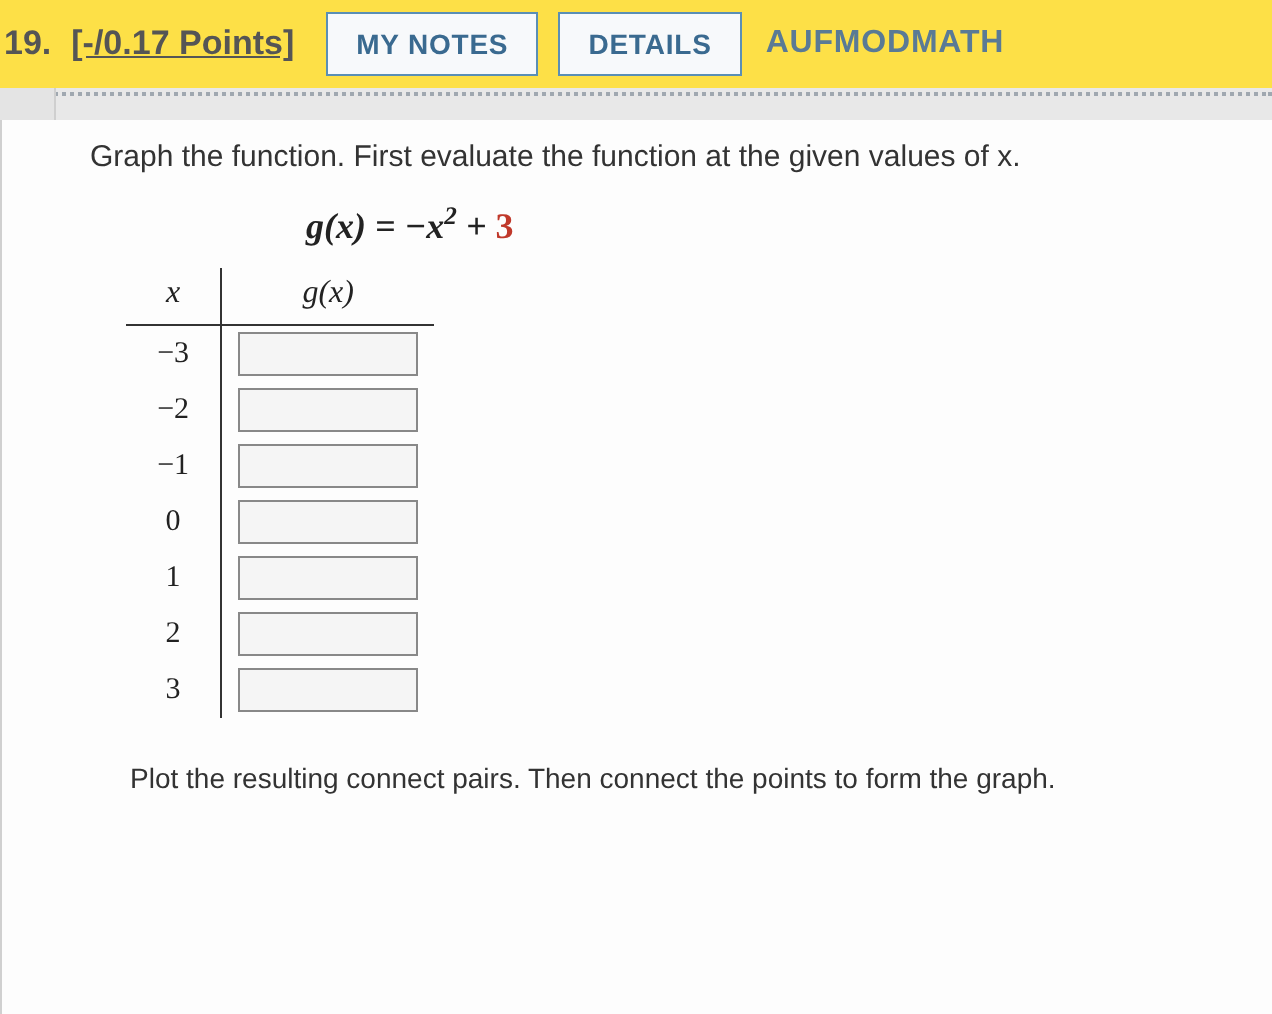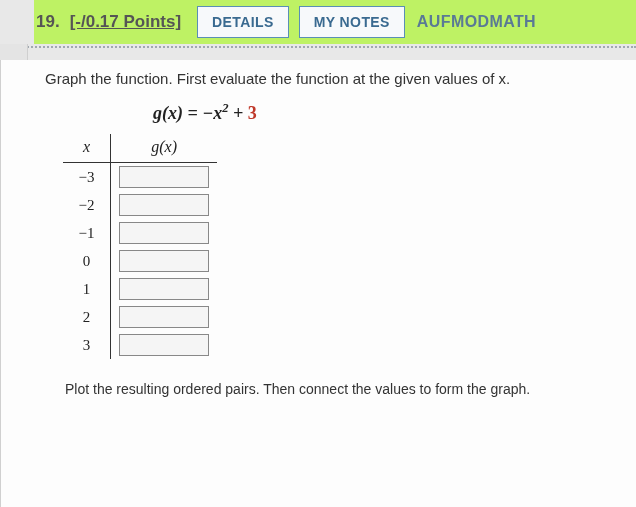--- a/index.html
+++ b/index.html
@@ -9,22 +9,21 @@
     width: 636px;
     height: 507px;
     overflow: hidden;
     position: relative;
   }
   .header-row {
     display: flex;
     align-items: center;
     padding: 6px 0 6px 0;
     gap: 10px;
-    background: #bef264;
-    margin-left: 34px;
+    background: #fde047;
   }
   .qnum {
     font-weight: bold;
     color: #555;
     font-size: 17px;
     padding-left: 2px;
   }
   .points {
     font-weight: bold;
     color: #555;
@@ -119,22 +118,22 @@
     color: #333;
     margin: 22px 0 0 22px;
   }
 </style>
 </head>
 <body>
 
 <div class="header-row">
   <span class="qnum">19.</span>
   <span class="points">[-/0.17 Points]</span>
+  <button class="top-btn">MY NOTES</button>
   <button class="top-btn">DETAILS</button>
-  <button class="top-btn">MY NOTES</button>
   <span class="source">AUFMODMATH</span>
 </div>
 
 <hr class="dotted-sep">
 
 <div class="left-gutter"></div>
 
 <div class="content">
 
   <div class="instr">Graph the function. First evaluate the function at the given values of x.</div>
@@ -175,15 +174,15 @@
         <td class="xcell">2</td>
         <td><input class="ans-input" type="text" value="" style=""></td>
       </tr>
       <tr>
         <td class="xcell">3</td>
         <td><input class="ans-input" type="text" value="" style=""></td>
       </tr>
     </tbody>
   </table>
 
-  <div class="plot-instr">Plot the resulting ordered pairs. Then connect the values to form the graph.</div>
+  <div class="plot-instr">Plot the resulting connect pairs. Then connect the points to form the graph.</div>
 
 </div>
 
 </body></html>

